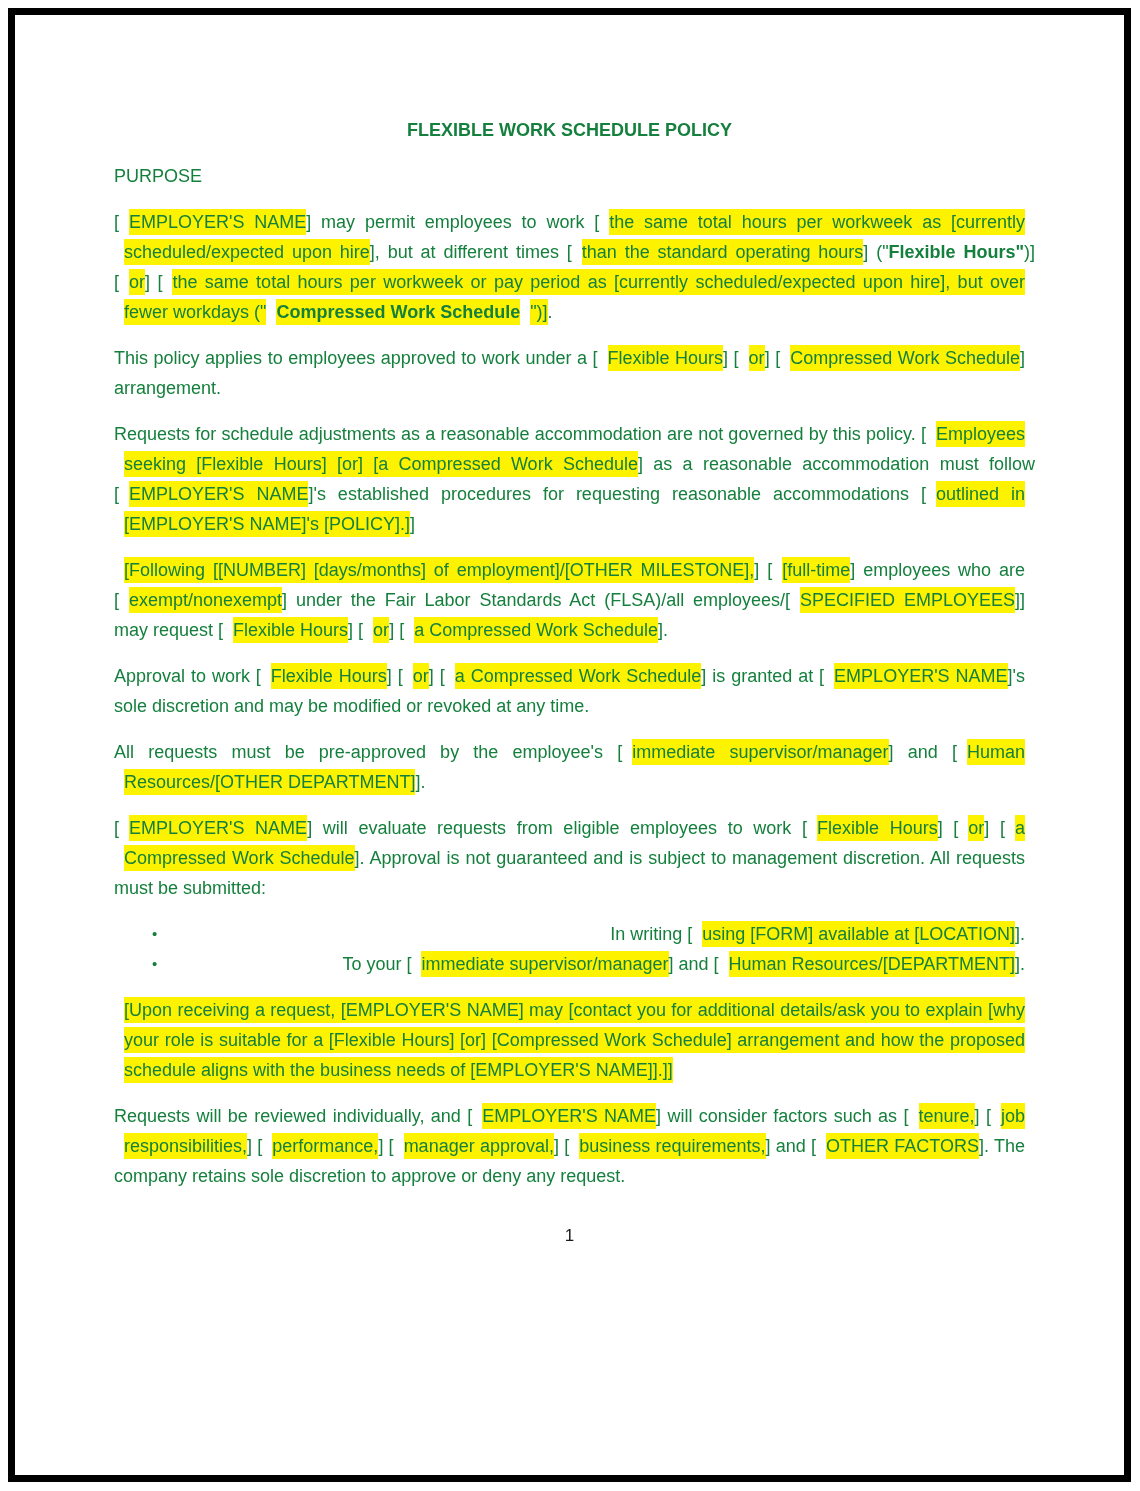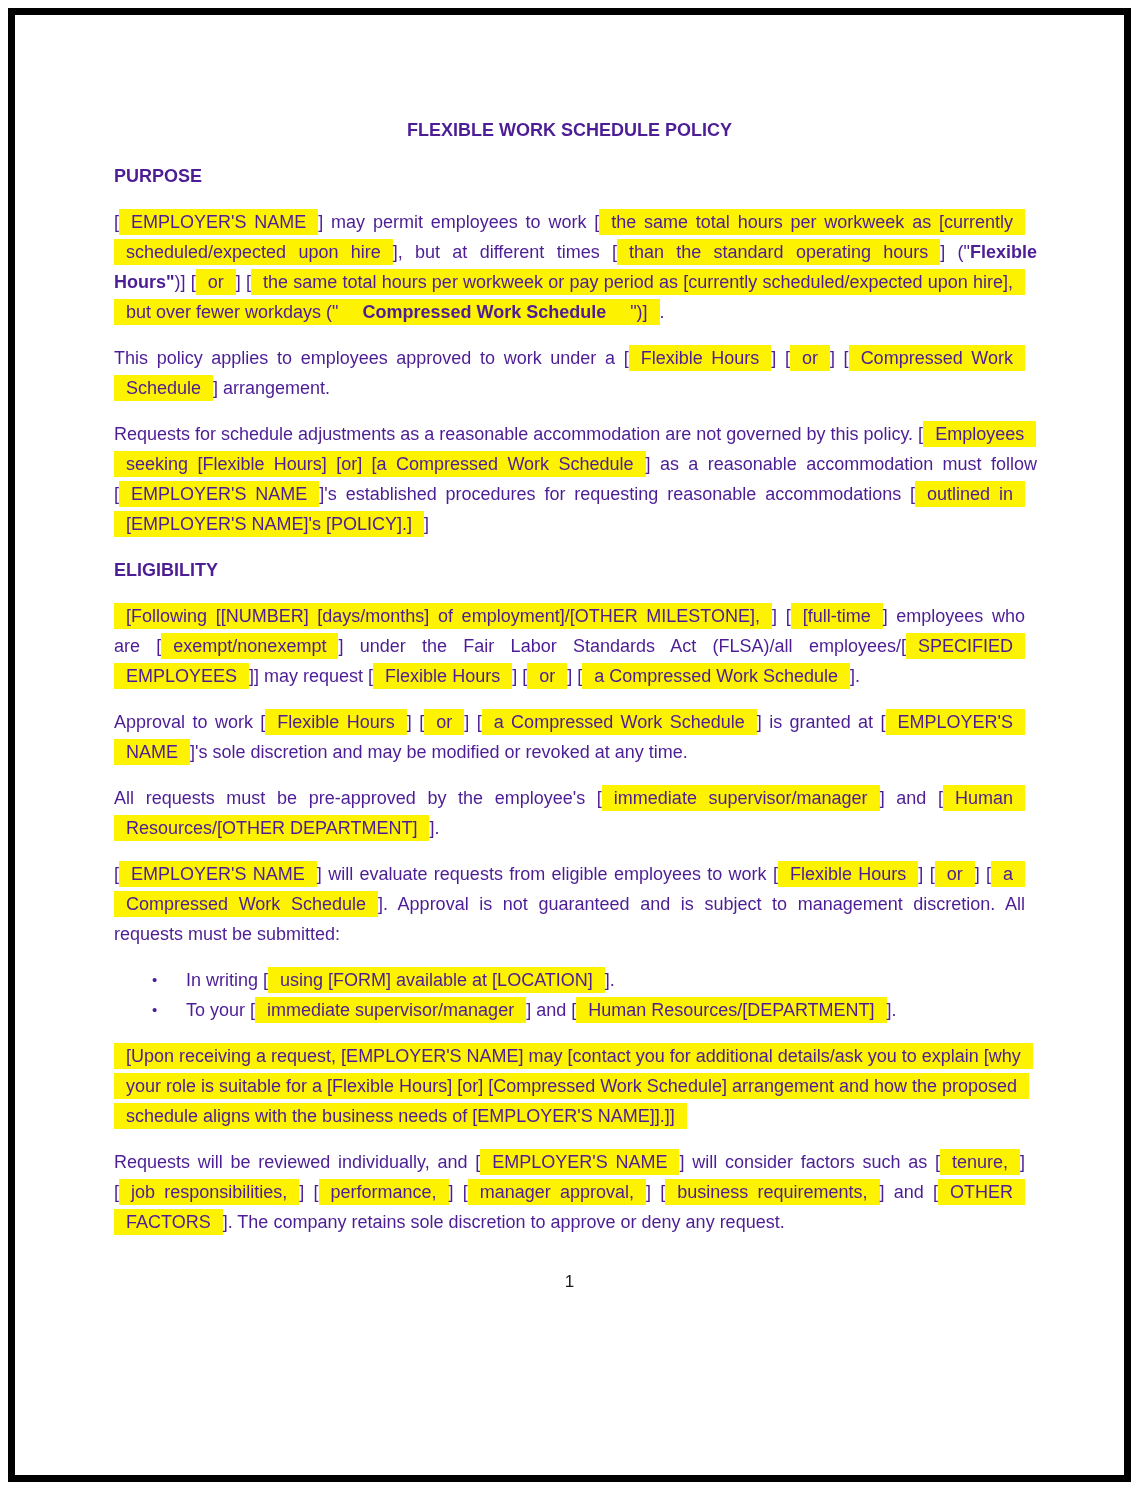--- a/index.html
+++ b/index.html
@@ -12,54 +12,55 @@
   }
   .frame{
     position:absolute;left:8px;top:8px;right:9px;bottom:9px;
     border:7px solid #000000;
     background:#ffffff;
     box-sizing:border-box;
     overflow:hidden;
   }
   .content{
     padding:100px 99px 0 99px;
-    color:#4c1d95;
+    color:#15803d;
     font-size:18px;
     line-height:30px;
   }
   .doc-title{
     text-align:center;
     font-weight:bold;
     margin:0 0 16px 0;
   }
   .heading{
-    font-weight:bold;
+    font-weight:normal;
     margin:0 0 16px 0;
     text-align:left;
   }
   .para{
     text-align:justify;
     margin:0 0 16px 0;
   }
   .bullets{margin:0 0 16px 0;}
   .bullet-row{
     display:flex;
     padding-left:38px;
   }
   .bullet-marker{
     flex:none;
     width:34px;
     font-size:15px;
   }
-  .bullet-text{flex:1;text-align:left;}
+  .bullet-text{flex:1;text-align:right;}
   .hl{
     background:#fdf200;
-    padding:3px 12px;
+    padding:3px 0;
     -webkit-box-decoration-break:clone;
     box-decoration-break:clone;
+    margin-left:10px;
   }
   .b{font-weight:bold;}
   .footer{
     text-align:center;
     color:#1a1a1a;
     font-size:17px;
     line-height:30px;
     margin-top:30px;
   }
 </style>
@@ -67,21 +68,20 @@
 <body>
 
 <div class="viewport">
   <div class="frame">
     <div class="content" id="doc-content">
         <div class="doc-title">FLEXIBLE WORK SCHEDULE POLICY</div>
         <div class="heading">PURPOSE</div>
         <div class="para"><span>[</span><span class="hl">EMPLOYER'S NAME</span><span>] may permit employees to work [</span><span class="hl">the same total hours per workweek as [currently scheduled/expected upon hire</span><span>], but at different times [</span><span class="hl">than the standard operating hours</span><span>] ("</span><span class="b">Flexible Hours"</span><span>)] [</span><span class="hl">or</span><span>] [</span><span class="hl">the same total hours per workweek or pay period as [currently scheduled/expected upon hire], but over fewer workdays ("</span><span class="hl b">Compressed Work Schedule</span><span class="hl">")]</span><span>.</span></div>
         <div class="para"><span>This policy applies to employees approved to work under a [</span><span class="hl">Flexible Hours</span><span>] [</span><span class="hl">or</span><span>] [</span><span class="hl">Compressed Work Schedule</span><span>] arrangement.</span></div>
         <div class="para"><span>Requests for schedule adjustments as a reasonable accommodation are not governed by this policy. [</span><span class="hl">Employees seeking [Flexible Hours] [or] [a Compressed Work Schedule</span><span>] as a reasonable accommodation must follow [</span><span class="hl">EMPLOYER'S NAME</span><span>]'s established procedures for requesting reasonable accommodations [</span><span class="hl">outlined in [EMPLOYER'S NAME]'s [POLICY].]</span><span>]</span></div>
-        <div class="heading">ELIGIBILITY</div>
         <div class="para"><span class="hl">[Following [[NUMBER] [days/months] of employment]/[OTHER MILESTONE],</span><span>] [</span><span class="hl">[full-time</span><span>] employees who are [</span><span class="hl">exempt/nonexempt</span><span>] under the Fair Labor Standards Act (FLSA)/all employees/[</span><span class="hl">SPECIFIED EMPLOYEES</span><span>]] may request [</span><span class="hl">Flexible Hours</span><span>] [</span><span class="hl">or</span><span>] [</span><span class="hl">a Compressed Work Schedule</span><span>].</span></div>
         <div class="para"><span>Approval to work [</span><span class="hl">Flexible Hours</span><span>] [</span><span class="hl">or</span><span>] [</span><span class="hl">a Compressed Work Schedule</span><span>] is granted at [</span><span class="hl">EMPLOYER'S NAME</span><span>]'s sole discretion and may be modified or revoked at any time.</span></div>
         <div class="para"><span>All requests must be pre-approved by the employee's [</span><span class="hl">immediate supervisor/manager</span><span>] and [</span><span class="hl">Human Resources/[OTHER DEPARTMENT]</span><span>].</span></div>
         <div class="para"><span>[</span><span class="hl">EMPLOYER'S NAME</span><span>] will evaluate requests from eligible employees to work [</span><span class="hl">Flexible Hours</span><span>] [</span><span class="hl">or</span><span>] [</span><span class="hl">a Compressed Work Schedule</span><span>]. Approval is not guaranteed and is subject to management discretion. All requests must be submitted:</span></div>
         <div class="bullets">
           <div class="bullet-row">
             <span class="bullet-marker">•</span>
             <span class="bullet-text"><span>In writing [</span><span class="hl">using [FORM] available at [LOCATION]</span><span>].</span></span>
           </div>
           <div class="bullet-row">

